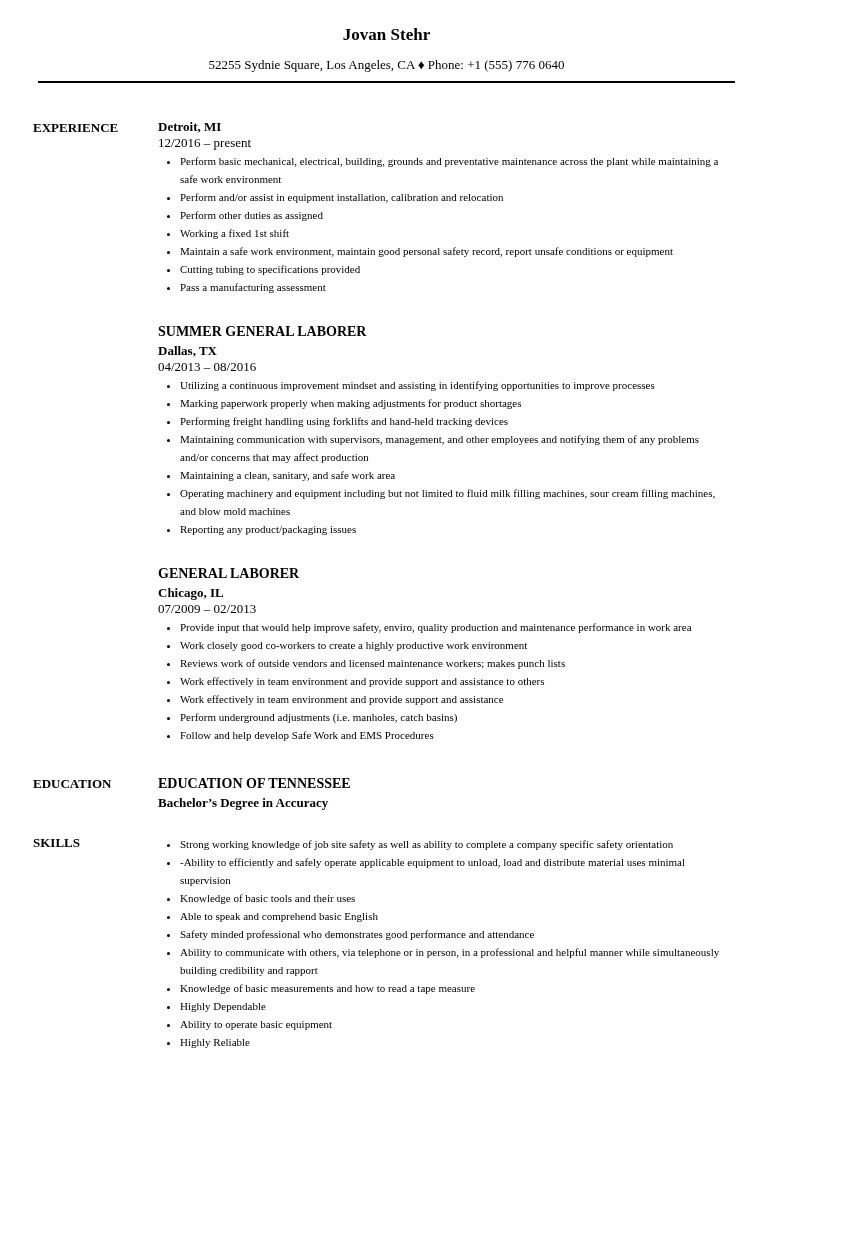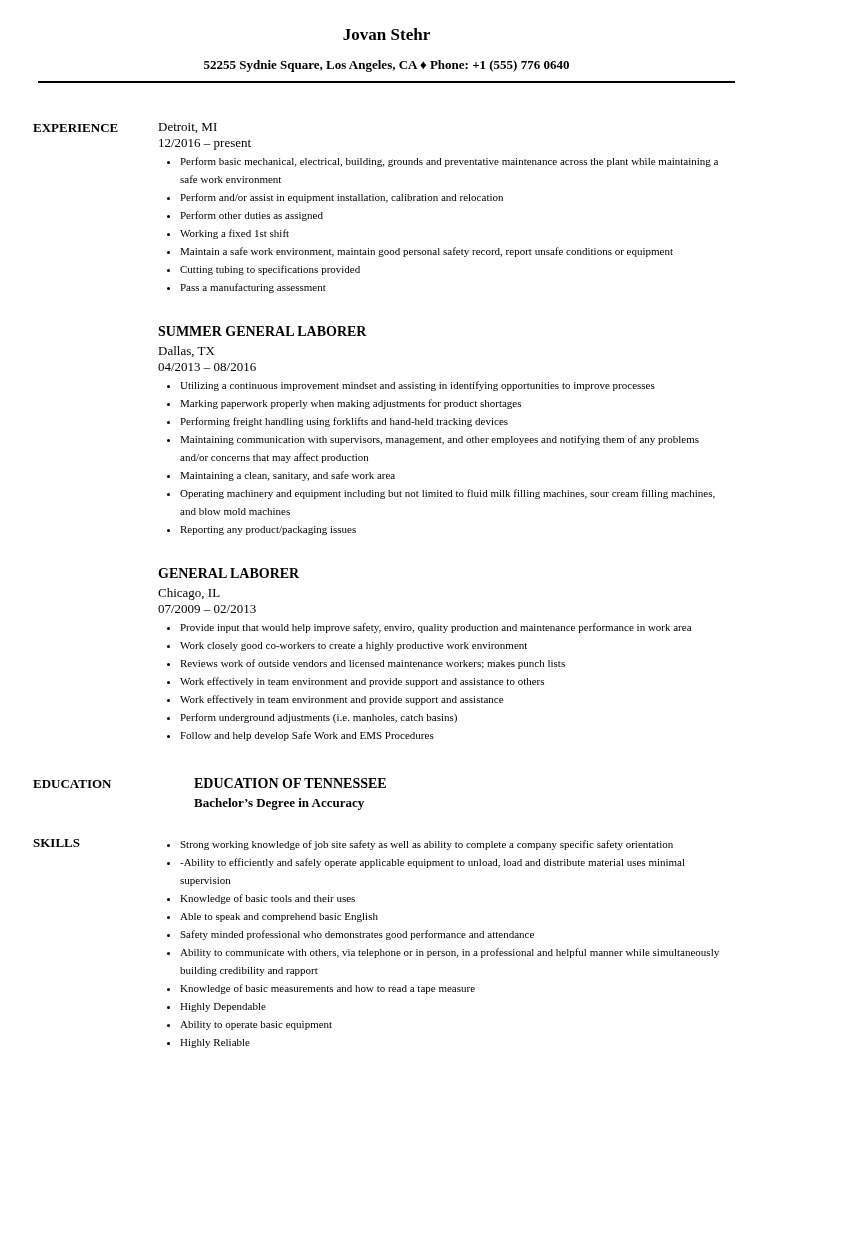--- a/index.html
+++ b/index.html
@@ -20,21 +20,21 @@
     text-align: center;
   }
   .doc-name {
     font-size: 17px;
     font-weight: bold;
     line-height: 22px;
   }
   .doc-contact {
     margin-top: 11px;
     font-size: 13px;
-    font-weight: bold;
+    font-weight: normal;
     line-height: 16px;
   }
   .header-rule {
     border: none;
     border-top: 2px solid #000000;
     margin: 8px 53px 0 38px;
   }
   
   .doc-body {
     padding: 35px 60px 0 33px;
@@ -43,32 +43,32 @@
   .section-label {
     width: 125px;
     flex: 0 0 125px;
     font-size: 13px;
     font-weight: bold;
     line-height: 20px;
   }
   .section-content { flex: 1; min-width: 0; }
 
   .section-experience { margin-bottom: 30px; }
-  .section-education  { margin-bottom: 22px; gap: 36px; }
+  .section-education  { margin-bottom: 22px; }
 
   
   .job + .job { margin-top: 26px; }
   .job-title {
     font-size: 14px;
     font-weight: bold;
     line-height: 20px;
   }
   .job-location {
     font-size: 13px;
-    font-weight: normal;
+    font-weight: bold;
     line-height: 17px;
   }
   .job-dates {
     font-size: 13px;
     line-height: 16px;
   }
   ul.bullets {
     margin-top: 1px;
     padding-left: 22px;
     list-style-type: disc;

